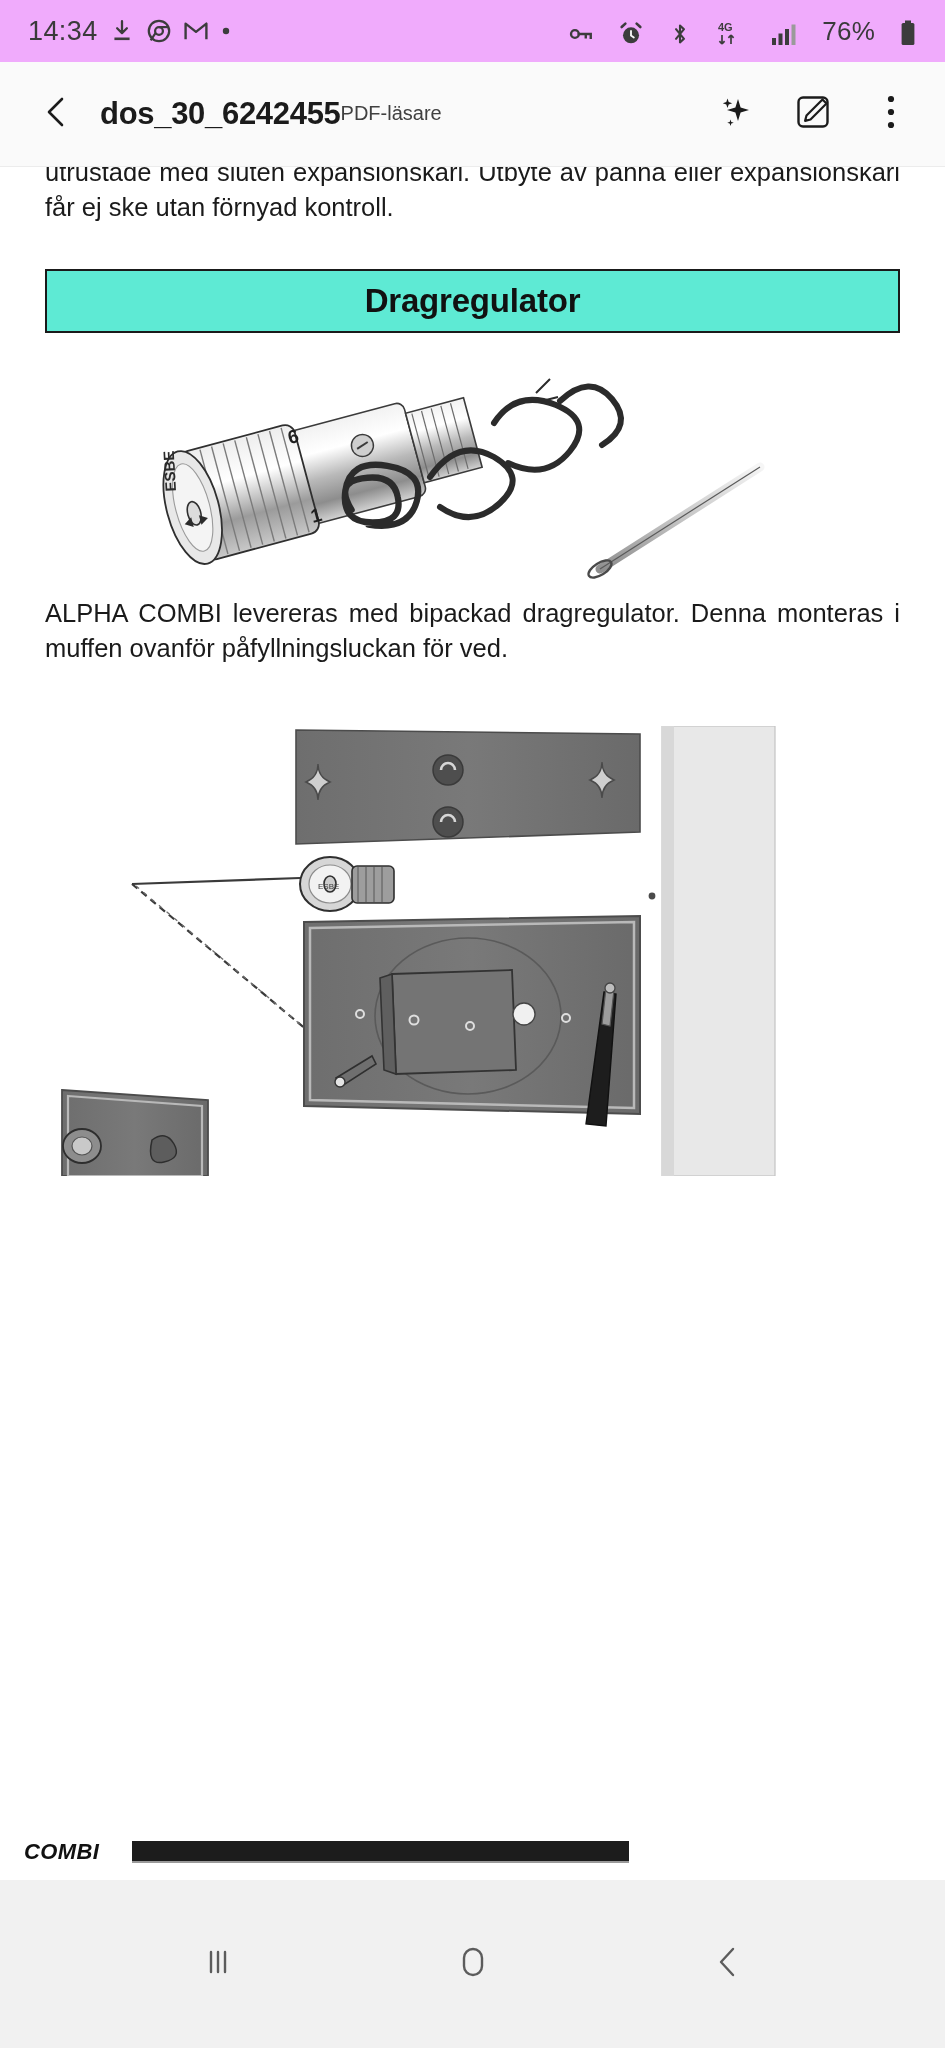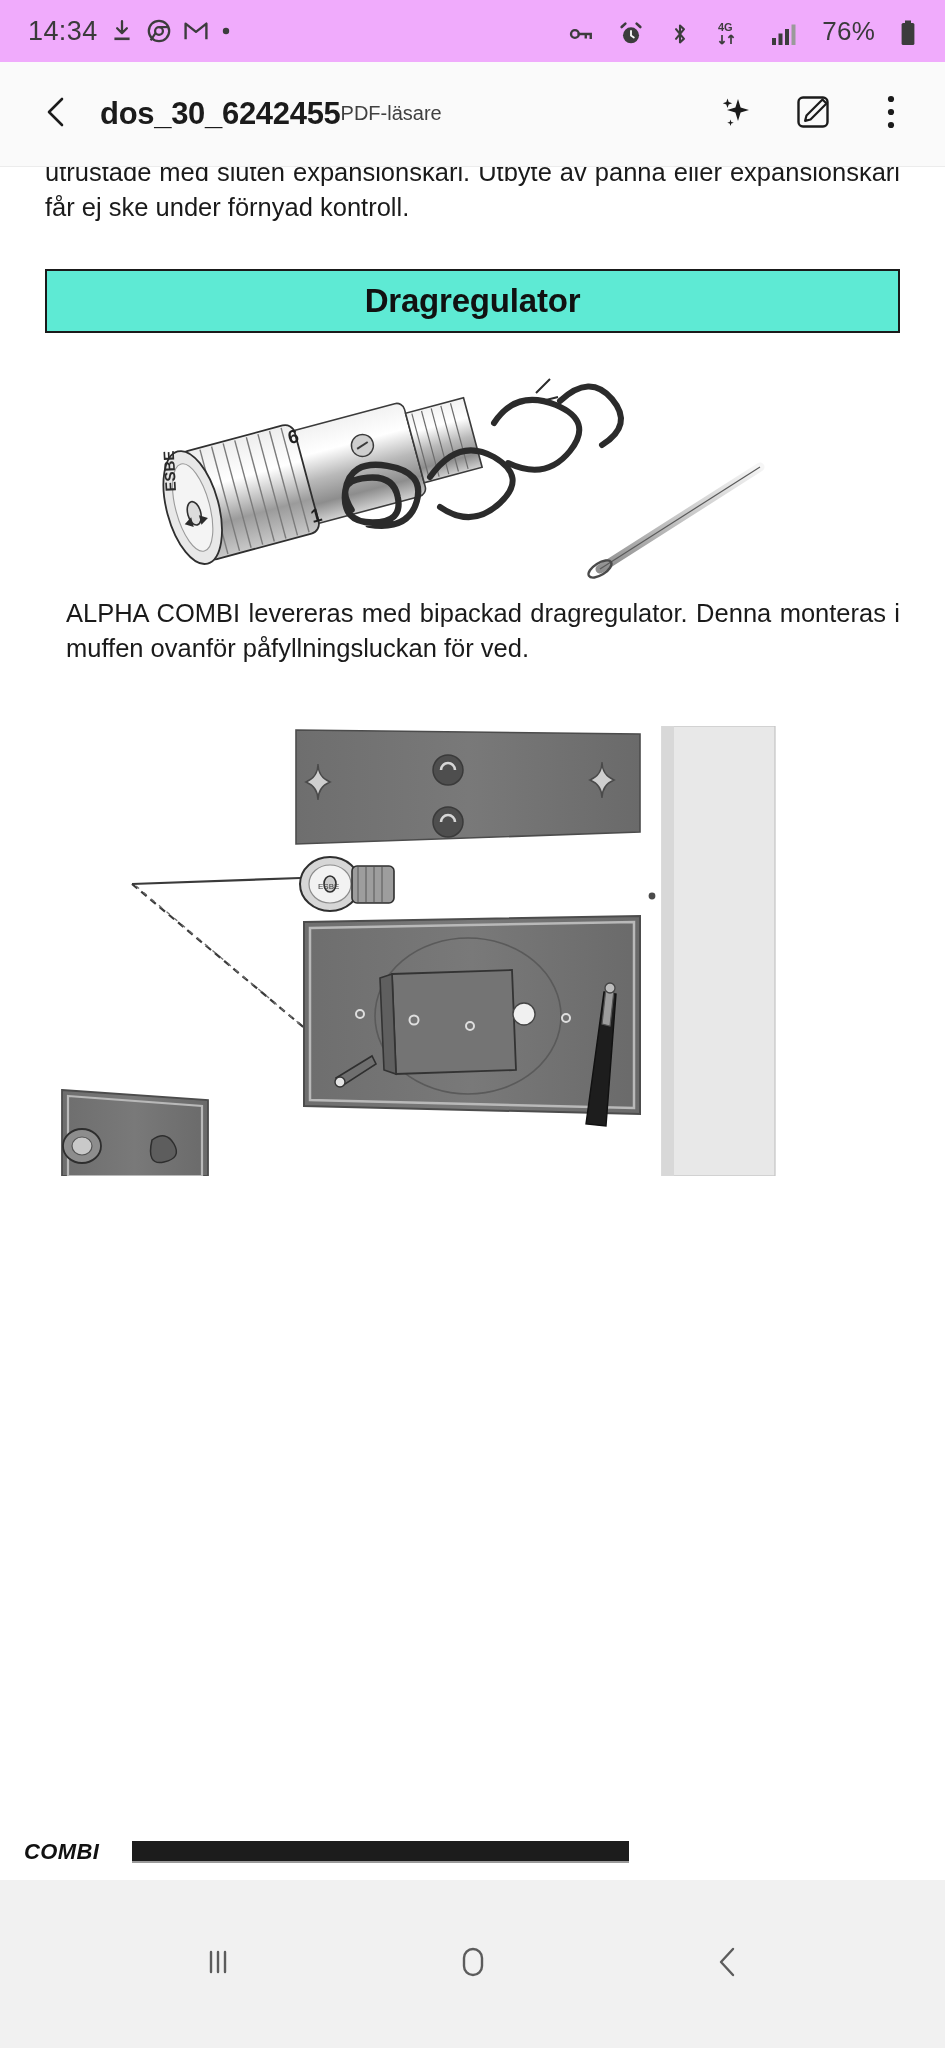--- a/index.html
+++ b/index.html
@@ -51,21 +51,21 @@
 
   .ptext {
     font-family: "Liberation Sans", sans-serif;
     font-size: 25.5px;
     line-height: 35px;
     color: #1a1a1a;
     text-align: justify;
     padding: 0 45px;
   }
   .ptext.cliptop { margin-top: -12px; }
-  .para { margin-top: 2px; margin-left: 21px; }
+  .para { margin-top: 2px; }
   .para + .para { margin-top: 11px; }
 
   
   .headband {
     margin: 44px 45px 0 45px;
     height: 64px;
     background: #5eead4;
     border: 2px solid #1a1a1a;
     display: flex; align-items: center; justify-content: center;
   }
@@ -229,21 +229,21 @@
             <circle cx="7" cy="33" r="3.1" fill="#1b1b1b"></circle>
           </svg>
       </span>
     </div>
   </div>
 </div>
 
 <div class="pdfpage">
   <div class="pdfcontent">
 
-    <div class="ptext cliptop">utrustade med sluten expansionskärl. Utbyte av panna eller expansionskärl får ej ske under förnyad kontroll.</div>
+    <div class="ptext cliptop">utrustade med sluten expansionskärl. Utbyte av panna eller expansionskärl får ej ske utan förnyad kontroll.</div>
 
     <div class="headband">
       <span class="headband-label">Dragregulator</span>
     </div>
 
     <div class="fig1">
       <svg width="945" height="225" viewBox="0 0 945 225">
         <defs>
           <linearGradient id="metal" x1="0" y1="0" x2="0" y2="1">
             <stop offset="0%" stop-color="#f2f2f2"></stop>

